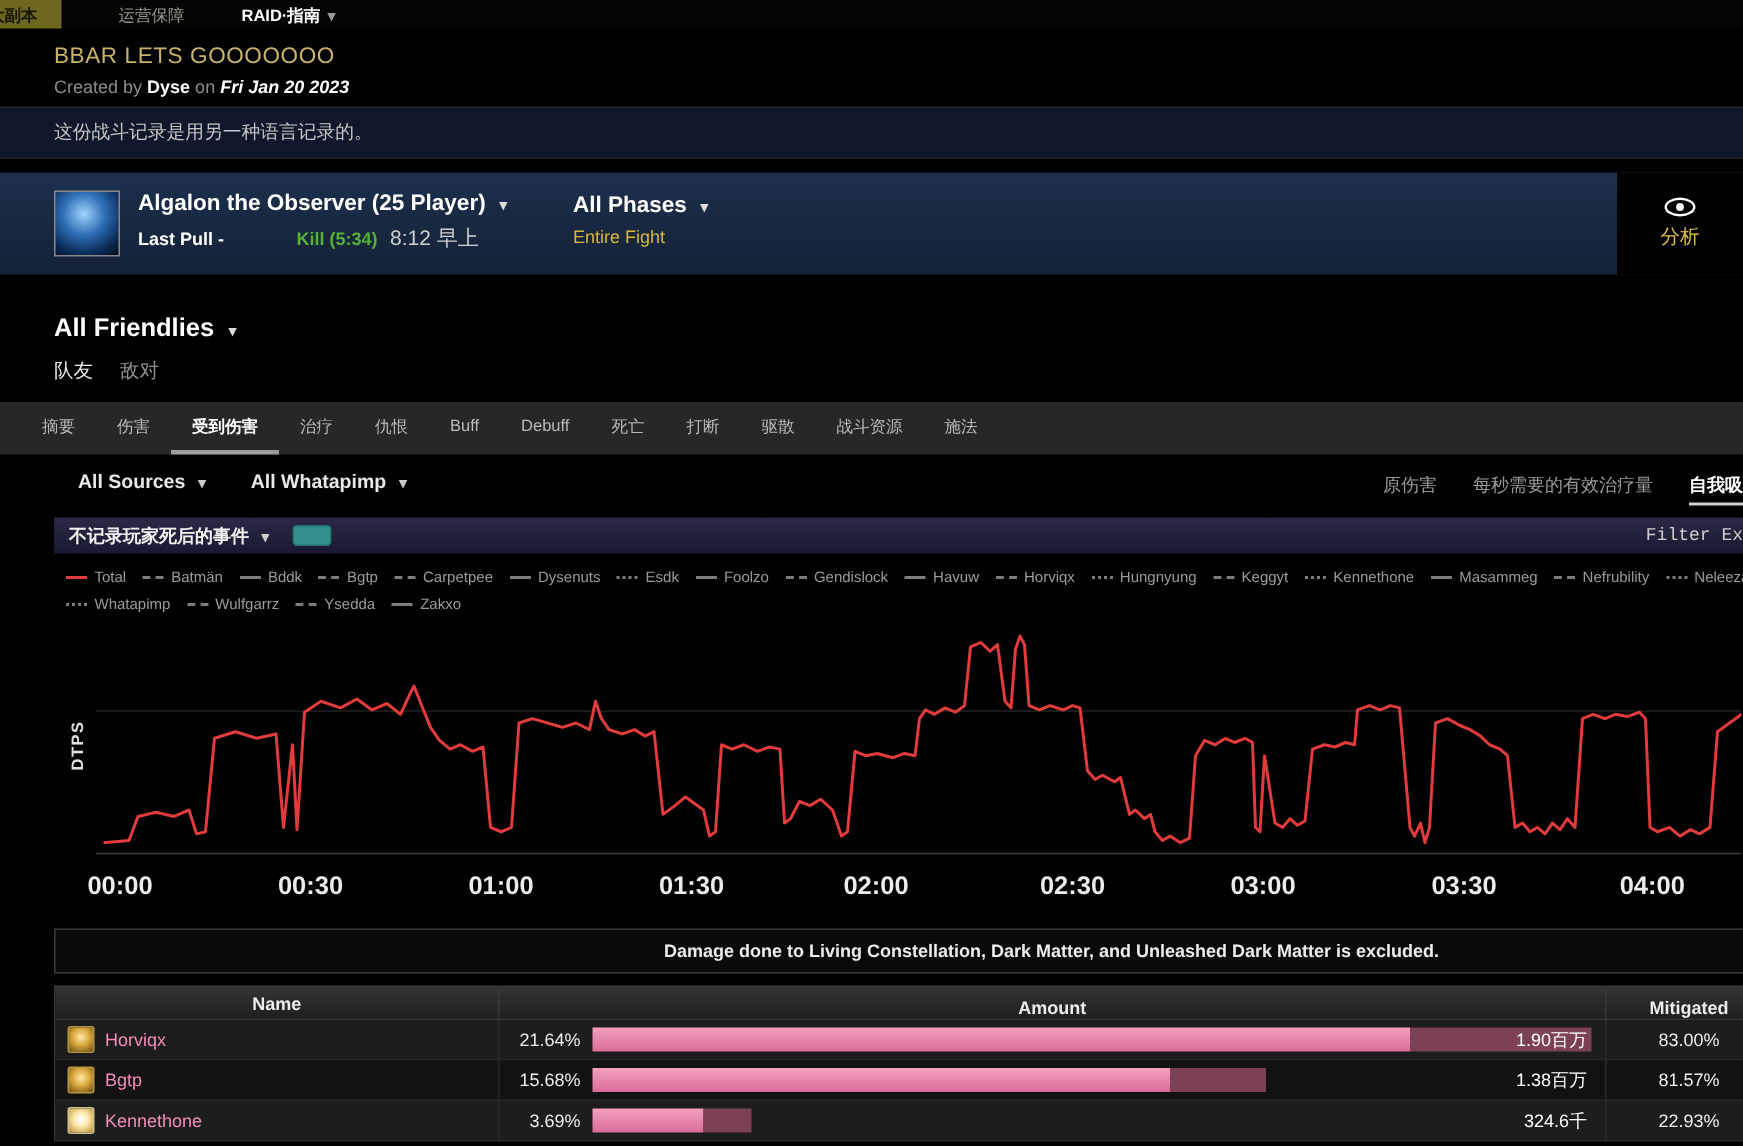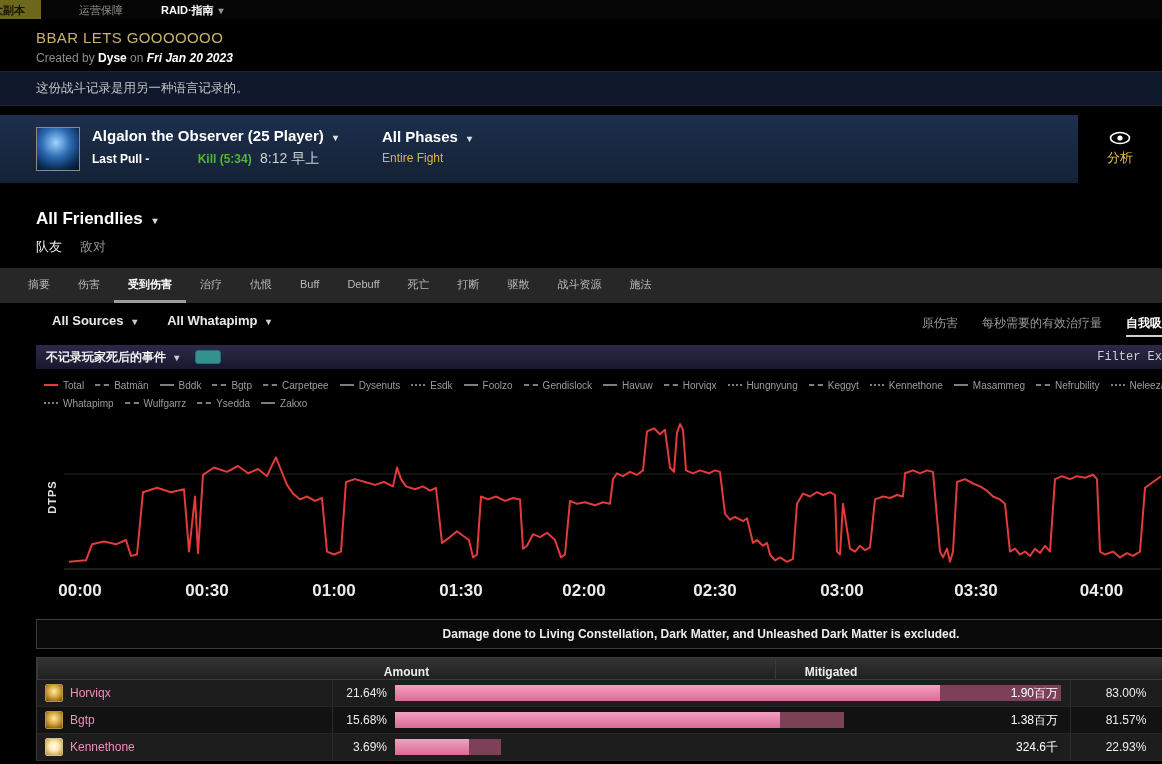--- a/index.html
+++ b/index.html
@@ -319,20 +319,21 @@
           <span class="xtick" data-interactable="false" style="left: 872px; margin-left: 40px;">03:30</span>
           <span class="xtick" data-interactable="false" style="left: 1032px; padding-left: 11px;">04:00</span>
         </div>
     </div>
   </div>
 
   <div class="banner" data-interactable="false">Damage done to Living Constellation, Dark Matter, and Unleashed Dark Matter is excluded.</div>
 
   <div class="dtable" data-interactable="false">
     <div class="thead" data-interactable="false">
+      <div class="th col-name" data-interactable="true">Name</div>
       <div class="th col-amount" data-interactable="true">
           <span data-interactable="false">Amount</span>
         </div>
       <div class="th col-mit" data-interactable="true">
           <span data-interactable="false">Mitigated</span>
         </div>
 
     </div>
     <div data-interactable="false" id="table-body">
         <div class="trow odd" data-interactable="false">

